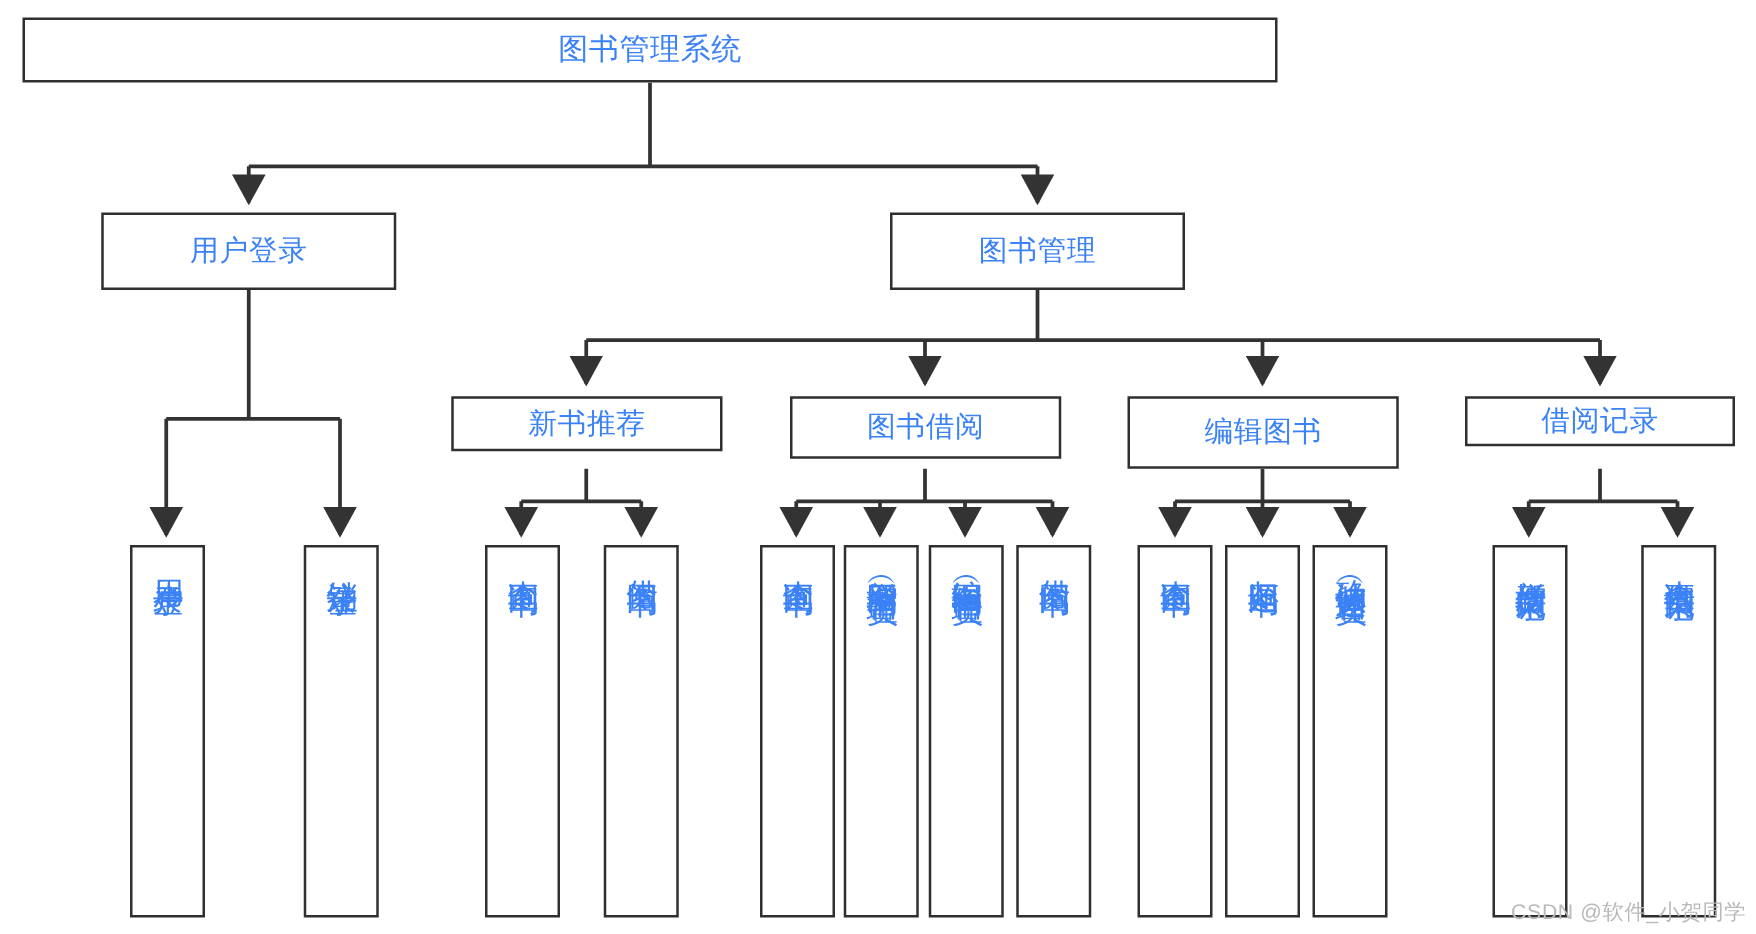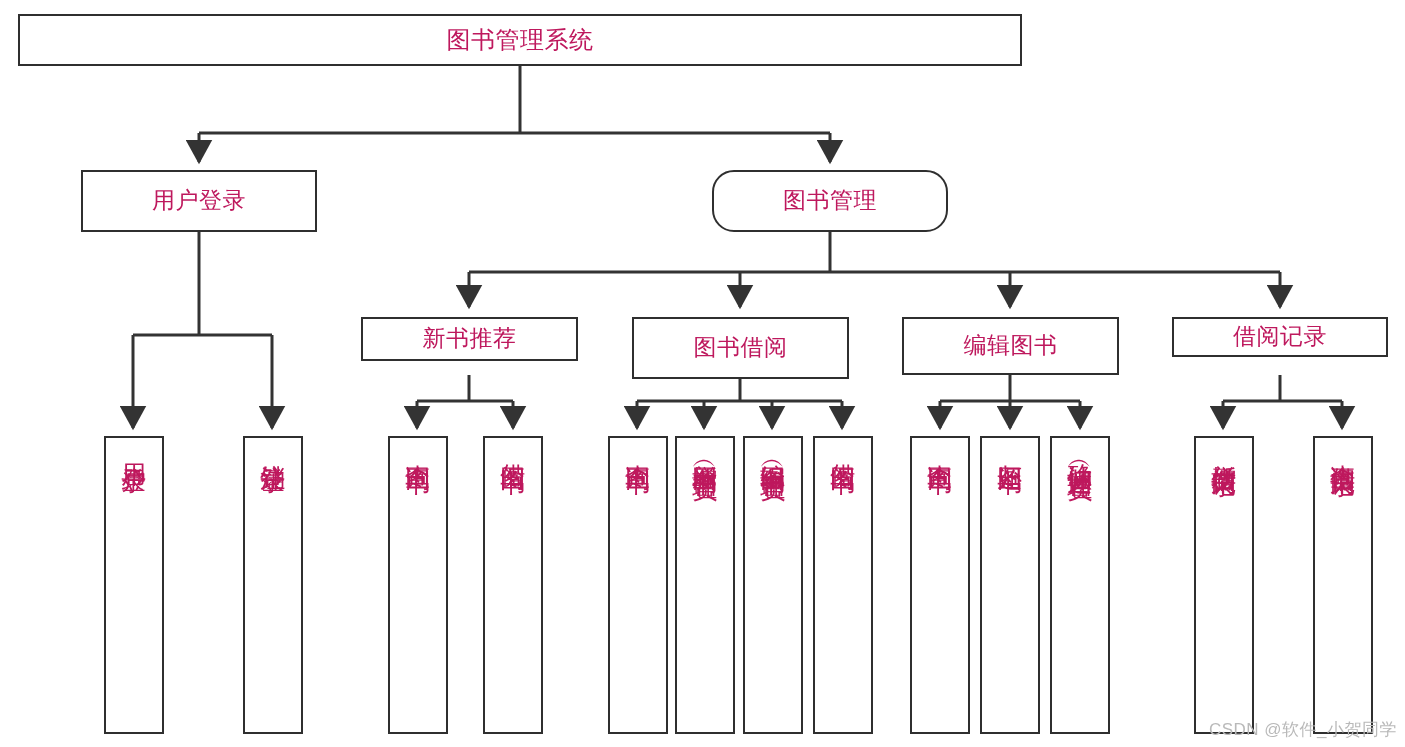--- a/index.html
+++ b/index.html
@@ -34,21 +34,21 @@
     align-items: center;
     justify-content: center;
     color: #262626;
     z-index: 2;
   }
   .node-label {
     display: block;
     text-align: center;
     line-height: 1.12;
     letter-spacing: 0.5px;
-    color: #be185d;
+    color: #3b82f6;
   }
   .node.horizontal .node-label {
     font-size: 23px;
   }
   .node.root .node-label {
     font-size: 24px;
   }
   .node.vertical {
     padding: 6px 0;
     align-items: flex-start;
@@ -129,28 +129,28 @@
     </g>
   </svg>
 
   <div class="node root horizontal" style="left:18px; top:14px; width:1004px; height:52px;">
     <span class="node-label">图书管理系统</span>
   </div>
 
   <div class="node horizontal" style="left:81px; top:170px; width:236px; height:62px;">
     <span class="node-label">用户登录</span>
   </div>
-  <div class="node horizontal" style="left:712px; top:170px; width:236px; height:62px;border-radius:22px;">
+  <div class="node horizontal" style="left:712px; top:170px; width:236px; height:62px;">
     <span class="node-label">图书管理</span>
   </div>
 
   <div class="node horizontal" style="left:361px; top:317px; width:217px; height:44px;">
     <span class="node-label">新书推荐</span>
   </div>
-  <div class="node horizontal" style="left:632px; top:317px; width:217px; height:62px;">
+  <div class="node horizontal" style="left:632px; top:317px; width:217px; height:50px;">
     <span class="node-label">图书借阅</span>
   </div>
   <div class="node horizontal" style="left:902px; top:317px; width:217px; height:58px;">
     <span class="node-label">编辑图书</span>
   </div>
   <div class="node horizontal" style="left:1172px; top:317px; width:216px; height:40px;">
     <span class="node-label">借阅记录</span>
   </div>
 
   <div class="node vertical" style="left:104px; top:436px; width:60px; height:298px;">

